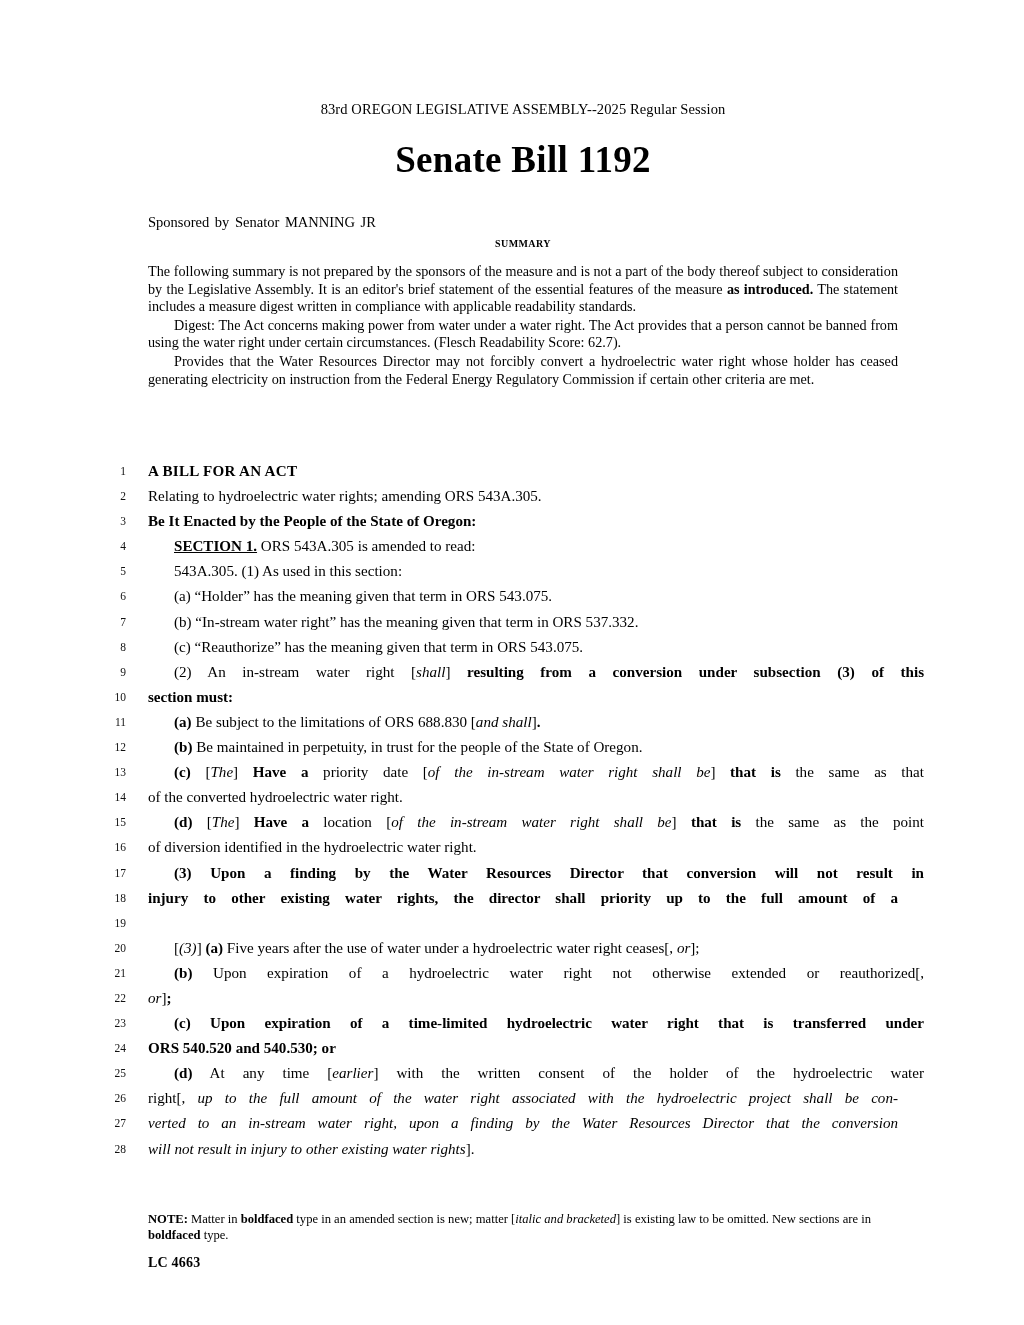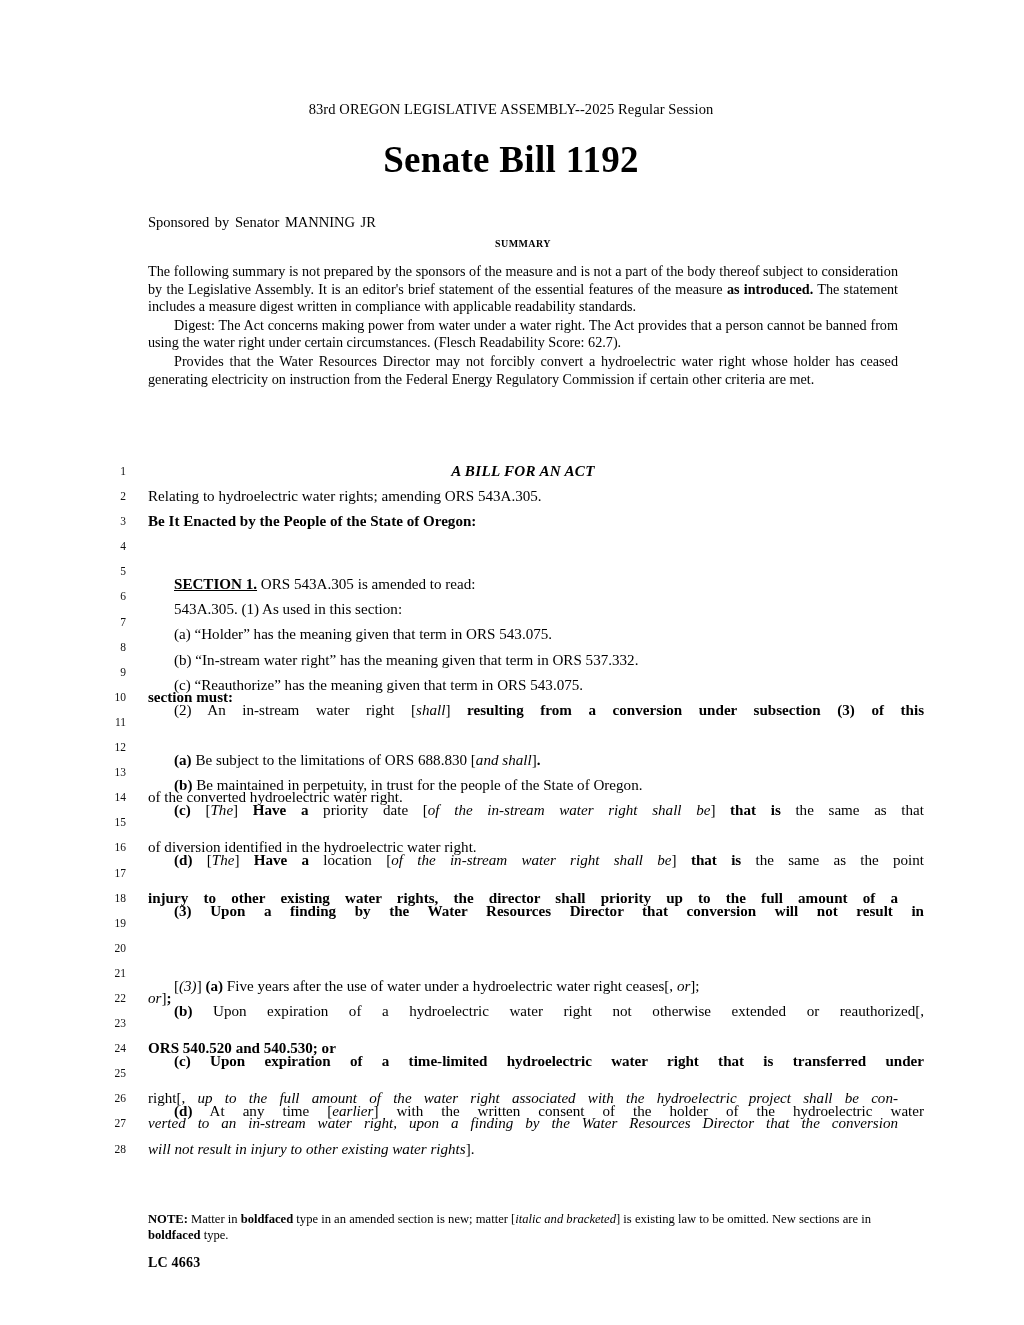--- a/index.html
+++ b/index.html
@@ -18,21 +18,21 @@
     width: 1024px;
     height: 1325px;
     margin: 0 auto;
     background: #ffffff;
     overflow: hidden;
   }
 
   
   .masthead {
     position: absolute;
-    left: 136px;
+    left: 148px;
     top: 101px;
     width: 750px;
     text-align: center;
   }
   .assembly-line {
     font-size: 14.5px;
     letter-spacing: 0.1px;
     white-space: nowrap;
   }
   .bill-title {
@@ -112,26 +112,24 @@
     text-align: justify;
     text-justify: inter-word;
   }
   .ltext.just::after {
     content: "";
     display: inline-block;
     width: 100%;
     height: 0;
   }
   .ltext.center {
-    text-align: center;
     font-weight: bold;
     letter-spacing: 0.3px;
-    font-style: italic;
-  }
-  .indent { padding-left: 26px; margin-top: 38px; }
+  }
+  .indent { padding-left: 26px; }
 
   .r-b  { font-weight: bold; }
   .r-i  { font-style: italic; }
   .r-u  { text-decoration: underline; font-weight: bold; }
 
   
   .note-wrap {
     position: absolute;
     left: 148px;
     top: 1212px;

